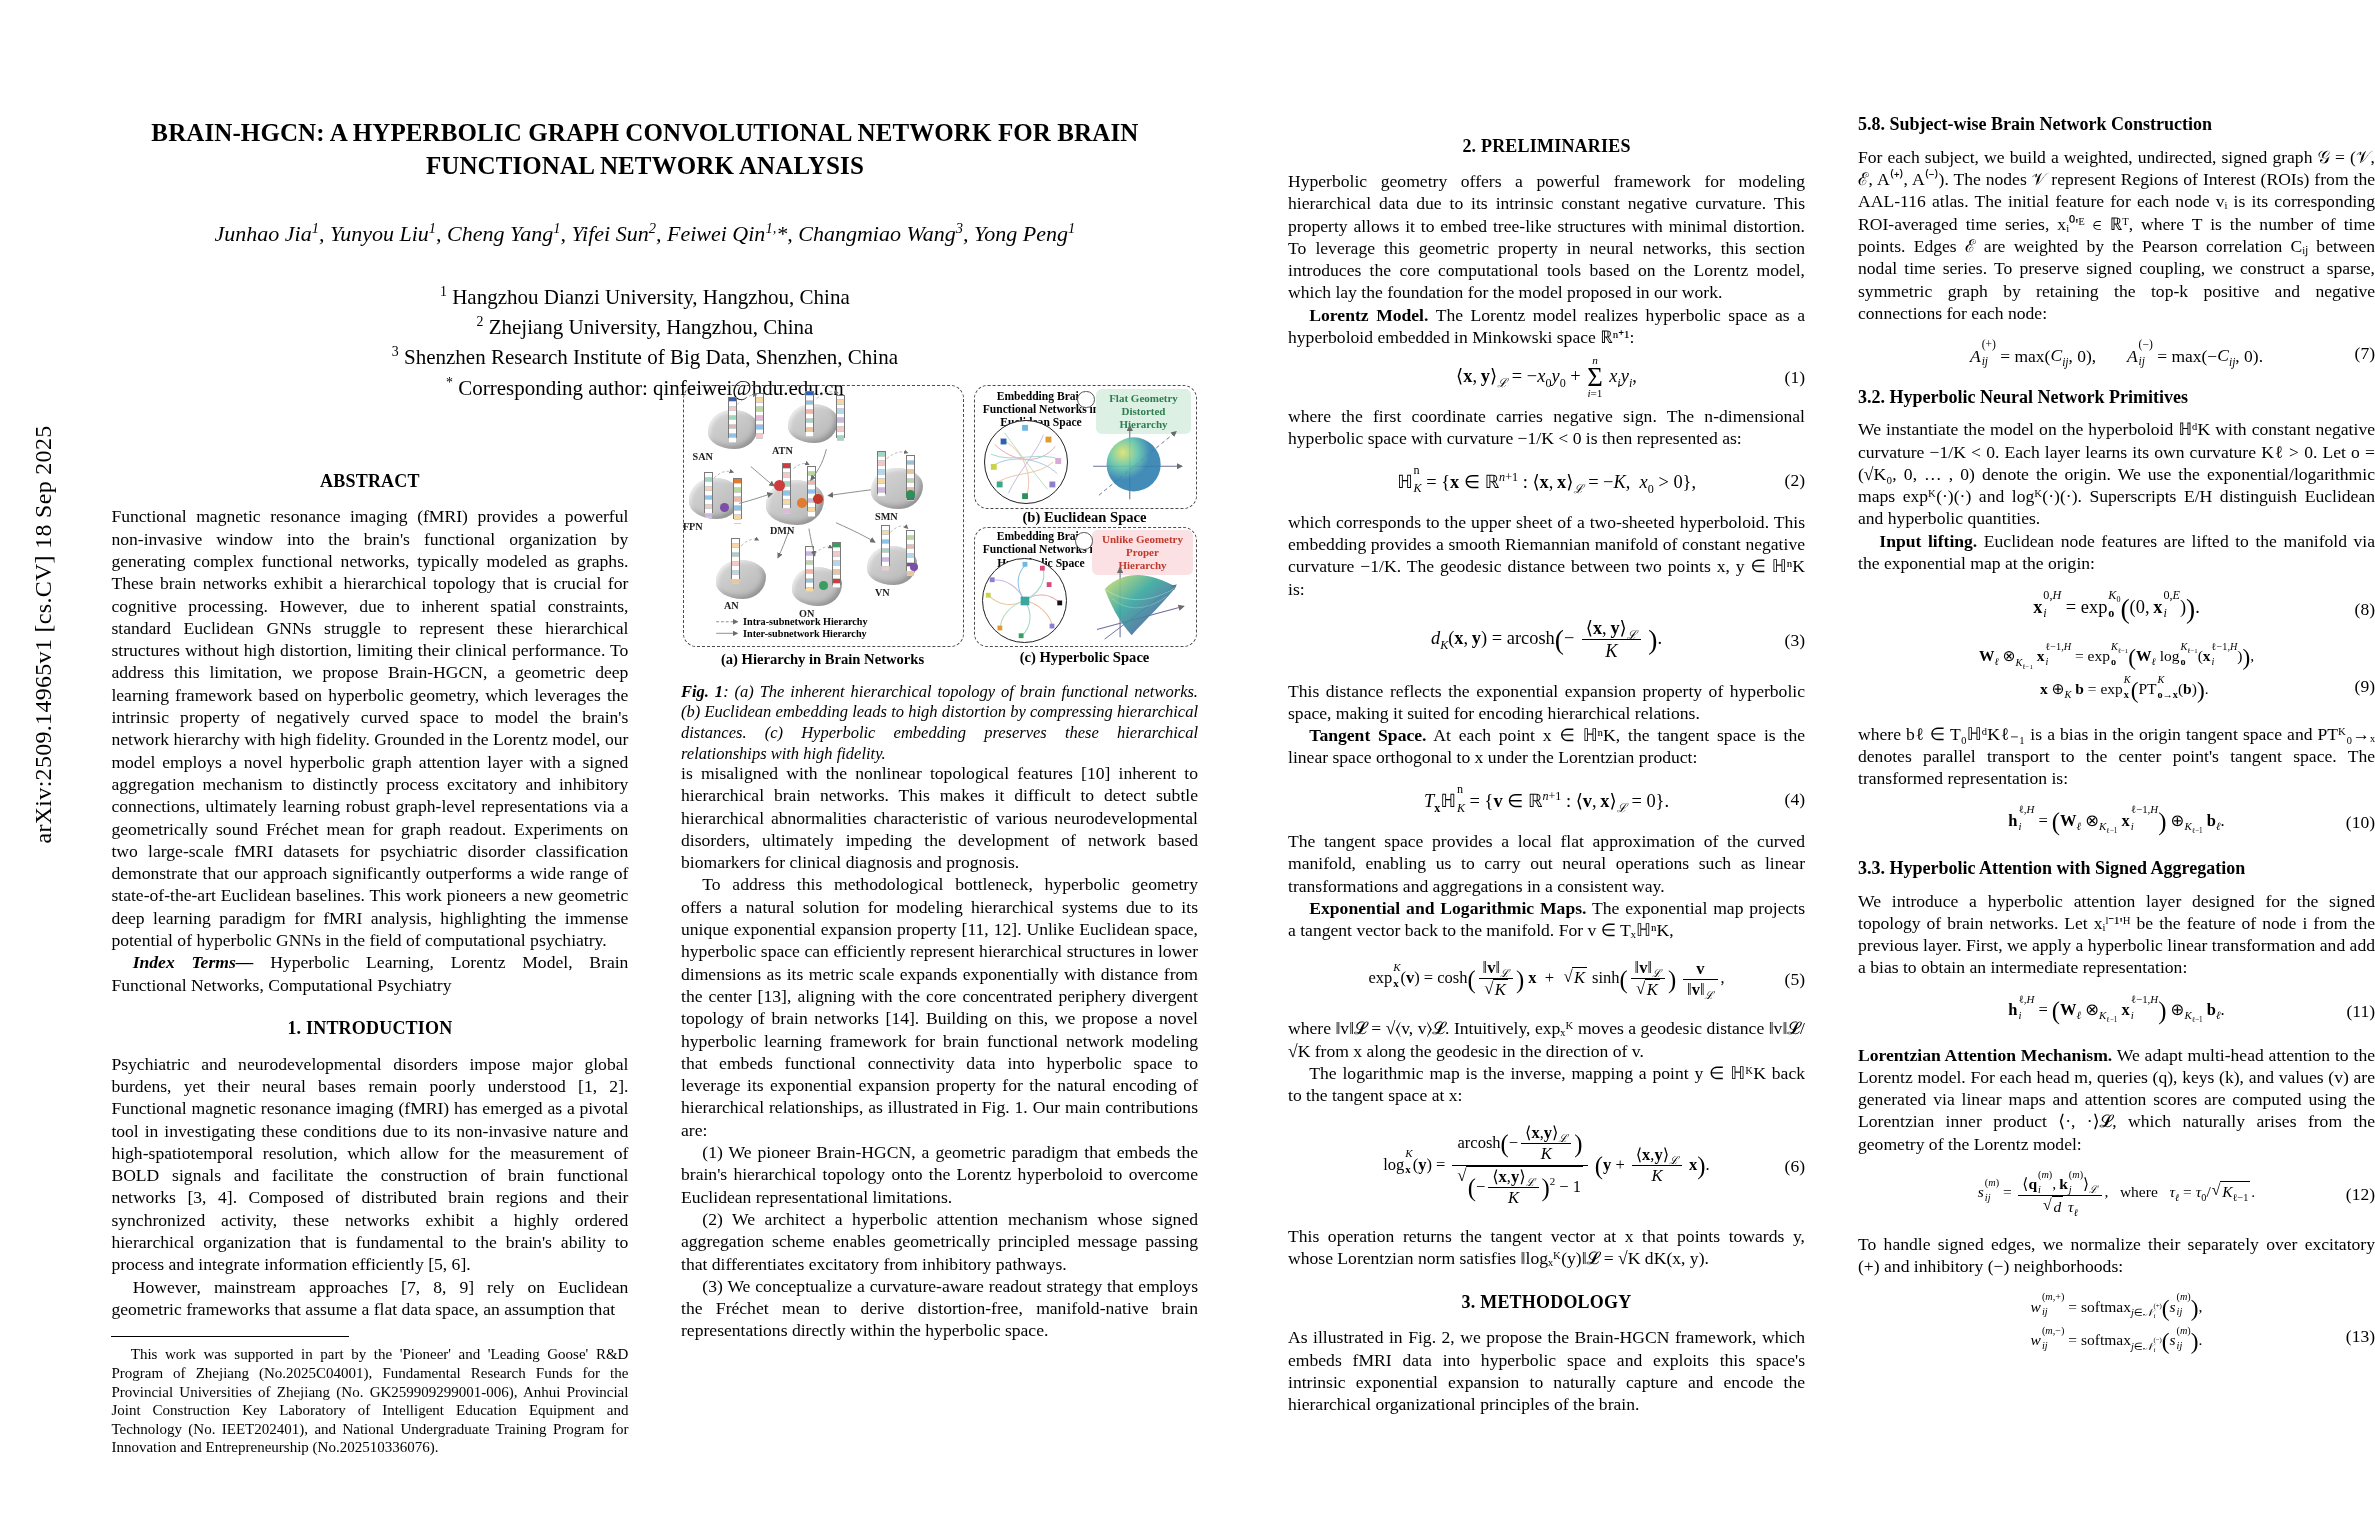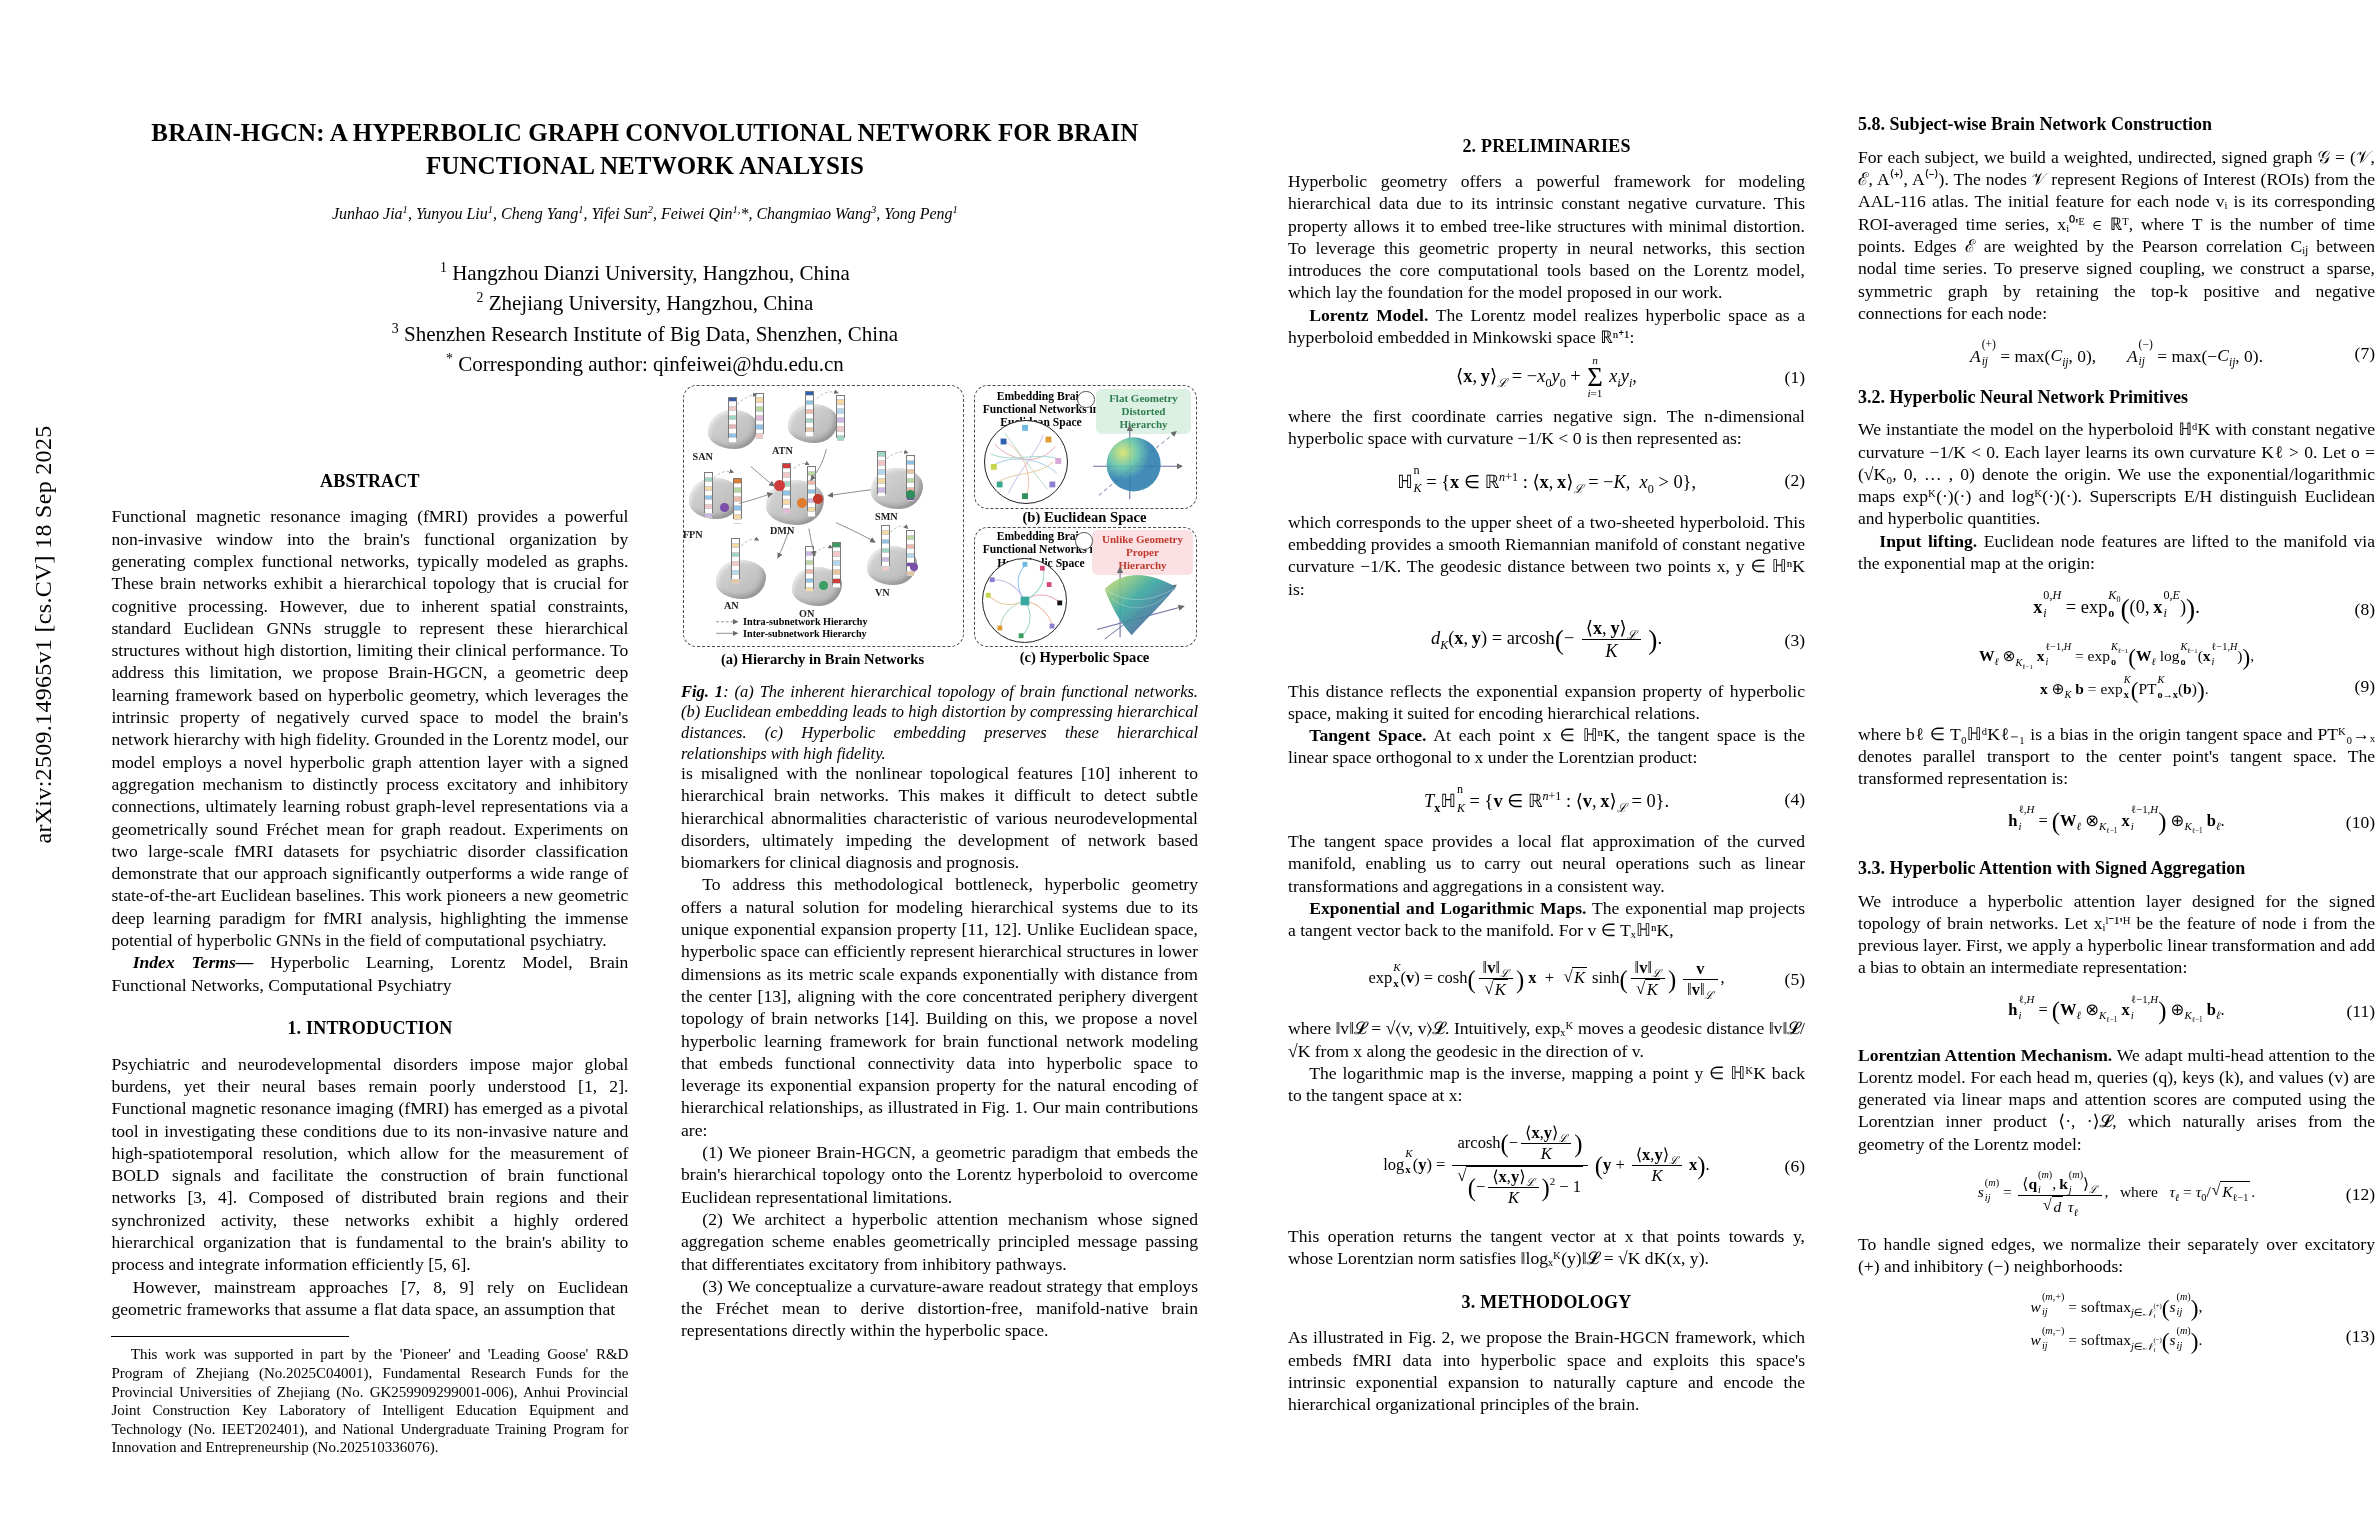--- a/index.html
+++ b/index.html
@@ -19,21 +19,21 @@
   }
 
   .sheet{position:absolute;left:92px;top:92px;width:2232px;height:1378px;}
 
   
   .title-block{position:absolute;left:19.4px;top:24px;width:1067px;text-align:center;}
   .paper-title{
     font-weight:bold;font-size:25px;line-height:1.32;letter-spacing:0.1px;
     font-family:"Liberation Serif", serif;
   }
-  .authors{font-style:italic;font-size:16px;margin-top:22px;line-height:1.3;}
+  .authors{font-style:italic;font-size:22px;margin-top:38px;line-height:1.3;}
   .affils{font-size:21px;line-height:1.45;margin-top:33px;}
   sup{font-size:.68em;vertical-align:super;line-height:0;}
 
   
   .col{position:absolute;top:0;font-size:17.6px;line-height:1.268;text-align:justify;
        -webkit-hyphens:none;hyphens:none;}
   .col p{margin:0;text-indent:21.3px;}
   .col p.noind{text-indent:0;}
   .sec-head{
     text-align:center;font-weight:bold;font-size:18px;
@@ -373,21 +373,21 @@
             <path d="M34,98 C42,90 48,90 54,92"></path>
             <path d="M116,88 C124,82 128,82 132,84"></path>
             <path d="M62,168 C70,160 76,160 80,162"></path>
             <path d="M138,176 C146,168 152,168 156,170"></path>
             <path d="M216,154 C224,146 230,146 234,150"></path>
           </g>
         </svg>
 
         <div class="tiny-lab" style="left:11.6px;top:68px;">SAN</div>
         <div class="tiny-lab" style="left:91px;top:62px;">ATN</div>
-        <div class="tiny-lab" style="left:1.9px;top:146px;">FPN</div>
+        <div class="tiny-lab" style="left:1.9px;top:138px;">FPN</div>
         <div class="tiny-lab" style="left:89px;top:142px;">DMN</div>
         <div class="tiny-lab" style="left:194px;top:128px;">SMN</div>
         <div class="tiny-lab" style="left:43px;top:217px;">AN</div>
         <div class="tiny-lab" style="left:118px;top:225px;">ON</div>
         <div class="tiny-lab" style="left:194px;top:204px;">VN</div>
 
         <svg style="position:absolute;left:33px;top:233px;width:39px;height:25px;" viewBox="0 0 40 26" width="39" height="25">
           <g stroke="#8a8a8a" stroke-width="1" fill="none" marker-end="url(#ah)">
             <path d="M2,6 L24,6" stroke-dasharray="3,2"></path>
             <path d="M2,18 L24,18"></path>

